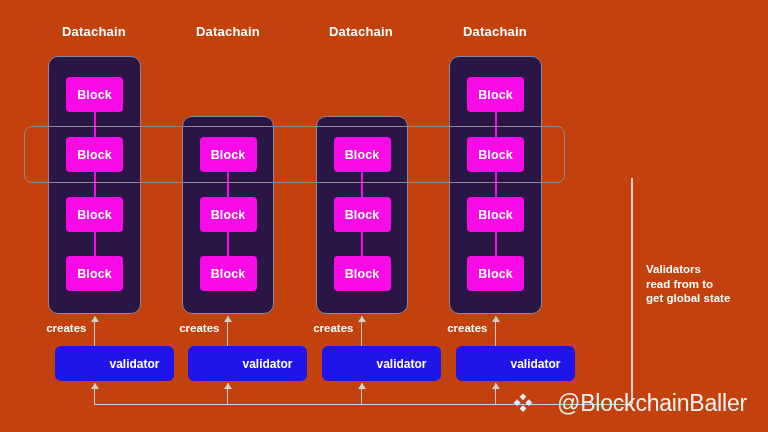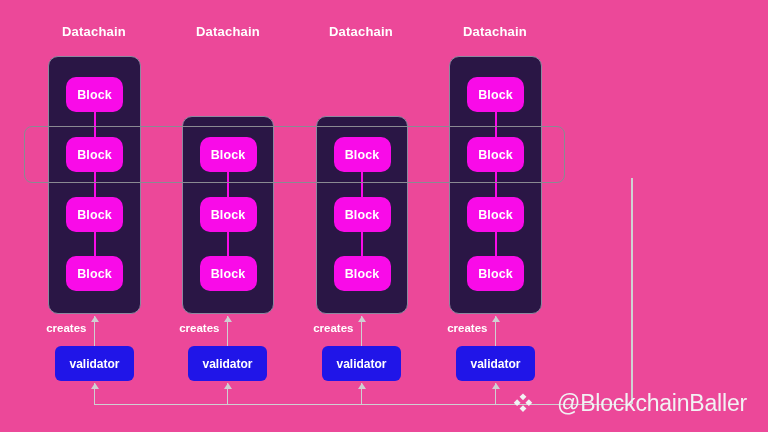--- a/index.html
+++ b/index.html
@@ -31,21 +31,21 @@
   .datachain-col {
     position: absolute;
     background: #2a1645;
     border: 1px solid #8b88a0;
     border-radius: 10px;
     box-sizing: border-box;
   }
   .block {
     position: absolute;
     background: #F90BE8;
-    border-radius: 10px;
+    border-radius: 4px;
     color: #ffffff;
     font-size: 12.5px;
     font-weight: bold;
     display: flex;
     align-items: center;
     justify-content: center;
     letter-spacing: 0.1px;
     z-index: 6;
   }
   .block-link {
@@ -78,20 +78,21 @@
     position: absolute;
     background: #2015E8;
     border-radius: 6px;
     color: #ffffff;
     font-size: 12px;
     font-weight: bold;
     display: flex;
     align-items: center;
     justify-content: center;
     z-index: 6;
+    padding-left: 40px;
   }
   .creates-label {
     position: absolute;
     color: #ffffff;
     font-size: 11.5px;
     font-weight: bold;
     white-space: nowrap;
     transform: translateX(-100%);
   }
 
@@ -141,21 +142,21 @@
     font-size: 23px;
     font-weight: normal;
     letter-spacing: -0.2px;
     white-space: nowrap;
     margin-left: 14px;
   }
 </style>
 </head>
 <body>
 
-<div id="stage" style="width: 768px; height: 432px; background: #ec4899;">
+<div id="stage" style="width: 768px; height: 432px; background: #c2410c;">
 
   <div id="chains-layer">
       <div class="datachain-label" style="left: 94px; top: 24px;">Datachain</div>
       <div class="datachain-col" style="left: 48px; top: 56px; width: 93px; height: 258px; background: rgb(42, 22, 69); border-color: rgb(139, 136, 160);"></div>
       <div class="block" style="left: 66px; top: 77px; width: 57px; height: 35px; background: rgb(249, 11, 232);">Block</div>
       <div class="block-link" style="left: 93.5px; top: 110px; height: 29px; background: rgb(249, 11, 232);"></div>
       <div class="block" style="left: 66px; top: 137px; width: 57px; height: 35px; background: rgb(249, 11, 232);">Block</div>
       <div class="block-link" style="left: 93.5px; top: 170px; height: 29px; background: rgb(249, 11, 232);"></div>
       <div class="block" style="left: 66px; top: 197px; width: 57px; height: 35px; background: rgb(249, 11, 232);">Block</div>
       <div class="block-link" style="left: 93.5px; top: 230px; height: 28px; background: rgb(249, 11, 232);"></div>
@@ -196,20 +197,23 @@
       <div class="block-link" style="left: 494.5px; top: 230px; height: 28px; background: rgb(249, 11, 232);"></div>
       <div class="block" style="left: 467px; top: 256px; width: 57px; height: 35px; background: rgb(249, 11, 232);">Block</div>
       <div class="validator" style="left: 456px; top: 346px; width: 79px; height: 35px; background: rgb(32, 21, 232);">validator</div>
       <div class="vline" style="left: 494.8px; top: 316px; height: 30px; background: rgb(207, 207, 210);"></div>
       <div class="arrow-up" style="left: 495.5px; top: 316px; border-bottom-color: rgb(207, 207, 210);"></div>
       <div class="creates-label" style="left: 487.5px; top: 322px;">creates</div>
     </div>
 
   <div class="consensus-box" id="consensus-box" style="left: 24px; top: 126px; width: 541px; height: 57px;"></div>
 
+  <div class="read-label" id="read-note" style="left: 646px; top: 262px;">Validators
+read from to
+get global state</div>
 
   <div id="bus-layer">
       <div class="hline" style="left: 94px; top: 404px; width: 538px; background: rgb(207, 207, 210);"></div>
       <div class="vline" style="left: 93.8px; top: 383px; height: 21px; background: rgb(207, 207, 210);"></div>
       <div class="arrow-up" style="left: 94.5px; top: 383px; border-bottom-color: rgb(207, 207, 210);"></div>
       <div class="vline" style="left: 226.8px; top: 383px; height: 21px; background: rgb(207, 207, 210);"></div>
       <div class="arrow-up" style="left: 227.5px; top: 383px; border-bottom-color: rgb(207, 207, 210);"></div>
       <div class="vline" style="left: 360.8px; top: 383px; height: 21px; background: rgb(207, 207, 210);"></div>
       <div class="arrow-up" style="left: 361.5px; top: 383px; border-bottom-color: rgb(207, 207, 210);"></div>
       <div class="vline" style="left: 494.8px; top: 383px; height: 21px; background: rgb(207, 207, 210);"></div>

